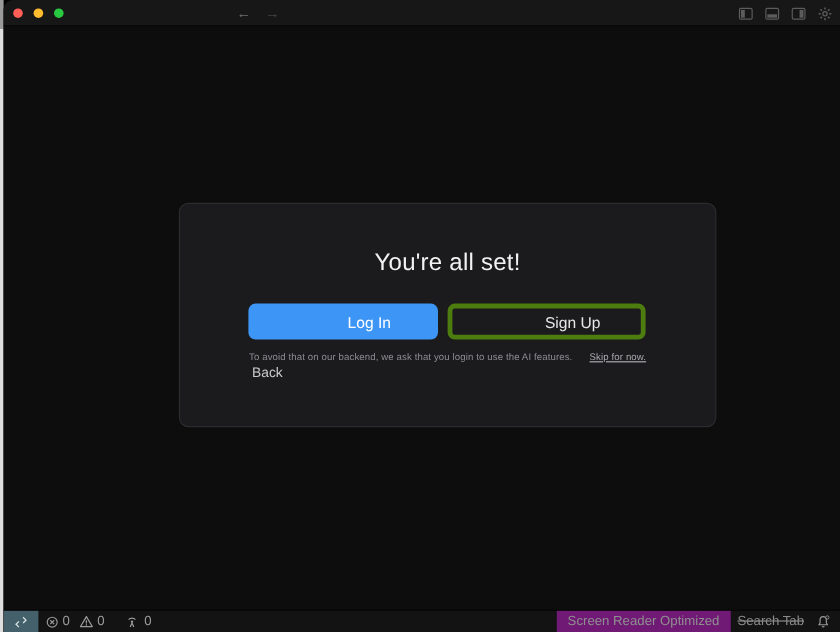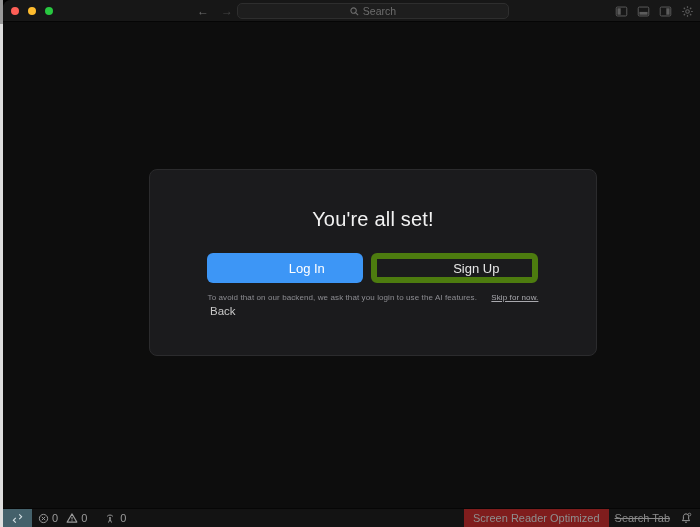--- a/index.html
+++ b/index.html
@@ -35,37 +35,37 @@
   
   .editor { position:absolute; left:0; top:23px; width:100%; height:485px; background:#0d0d0d; }
 
   .dialog { position:absolute; left:146px; top:146px; width:448px; height:187px;
     background:#1b1b1d; border:1px solid #2b2b2d; border-radius:8px; }
   .dlg-title { margin-top:38px; text-align:center; color:#f2f2f2; font-size:20px; font-weight:500; letter-spacing:.2px; }
   .btn-row { margin:22px 58px 0 57px; display:flex; gap:8px; }
   .btn { flex:1; height:30px; border-radius:6px; font-size:13px; display:flex; align-items:center; justify-content:center;
     font-family:inherit; cursor:default;padding-left:44px; }
   .btn.login { background:#3d96f6; color:#fff; border:none; }
-  .btn.signup { background:transparent; color:#e6e6e6; border:6px solid #4d7c0f; }
+  .btn.signup { background:transparent; color:#e6e6e6; border:4px solid #4d7c0f; }
   .notice { margin-top:10px; text-align:center; font-size:8px; color:#8d8d92; letter-spacing:.1px; }
   .notice .skip { color:#a9a9ae; text-decoration:underline; cursor:pointer;padding-left:12px; }
   .back-link { position:absolute; left:60px; bottom:38px; color:#c9c9c9; font-size:11.5px; cursor:pointer; }
 
   
   .statusbar { position:absolute; left:0; bottom:0; width:100%; height:19px;
     background:#131313; border-top:1px solid #060606; display:flex; align-items:stretch;
     color:#9b9b9b; font-size:11px; }
   .sb-left { display:flex; align-items:stretch; }
   .sb-right { margin-left:auto; display:flex; align-items:stretch; }
   .sb-item { display:flex; align-items:center; gap:4px; padding:0 6px; }
   .remote { background:#44616b; color:#d7e2e6; padding:0 9px; }
   .remote svg { display:block; }
   .diag { gap:3px; }
   .diag .num { margin-right:5px; }
-  .sro { background:#7f1d1d; color:#8f8f8f; padding:0 9px; }
+  .sro { background:#701a75; color:#8f8f8f; padding:0 9px; }
   .ctab { color:#8a8a8a; text-decoration:line-through; }
   .bell-item { padding:0 8px 0 4px; }
 </style>
 </head>
 <body>
 
 <div class="bg-sliver"></div>
 
 <div class="window">
 
@@ -74,27 +74,20 @@
       <div class="dot red"></div>
       <div class="dot yellow"></div>
       <div class="dot green"></div>
     </div>
 
     <div class="nav-arrows">
       <span class="arrow back">←</span>
       <span class="arrow fwd">→</span>
     </div>
 
-    <div class="searchbox">
-      <svg class="sicon" width="9" height="9" viewBox="0 0 10 10">
-        <circle cx="4" cy="4" r="3" fill="none" stroke="#6d6d6d" stroke-width="1.2"></circle>
-        <line x1="6.2" y1="6.2" x2="9" y2="9" stroke="#6d6d6d" stroke-width="1.2"></line>
-      </svg>
-      <span>Search</span>
-    </div>
 
     <div class="tb-right">
       <svg class="tb-icon" viewBox="0 0 16 16">
         <rect x="1.5" y="2.5" width="13" height="11" rx="1.5" fill="none" stroke="#5c5c5c" stroke-width="1.2"></rect>
         <rect x="3" y="4" width="4" height="8" fill="#5c5c5c"></rect>
       </svg>
       <svg class="tb-icon" viewBox="0 0 16 16">
         <rect x="1.5" y="2.5" width="13" height="11" rx="1.5" fill="none" stroke="#5c5c5c" stroke-width="1.2"></rect>
         <rect x="3" y="8.5" width="10" height="3.5" fill="#5c5c5c"></rect>
       </svg>

